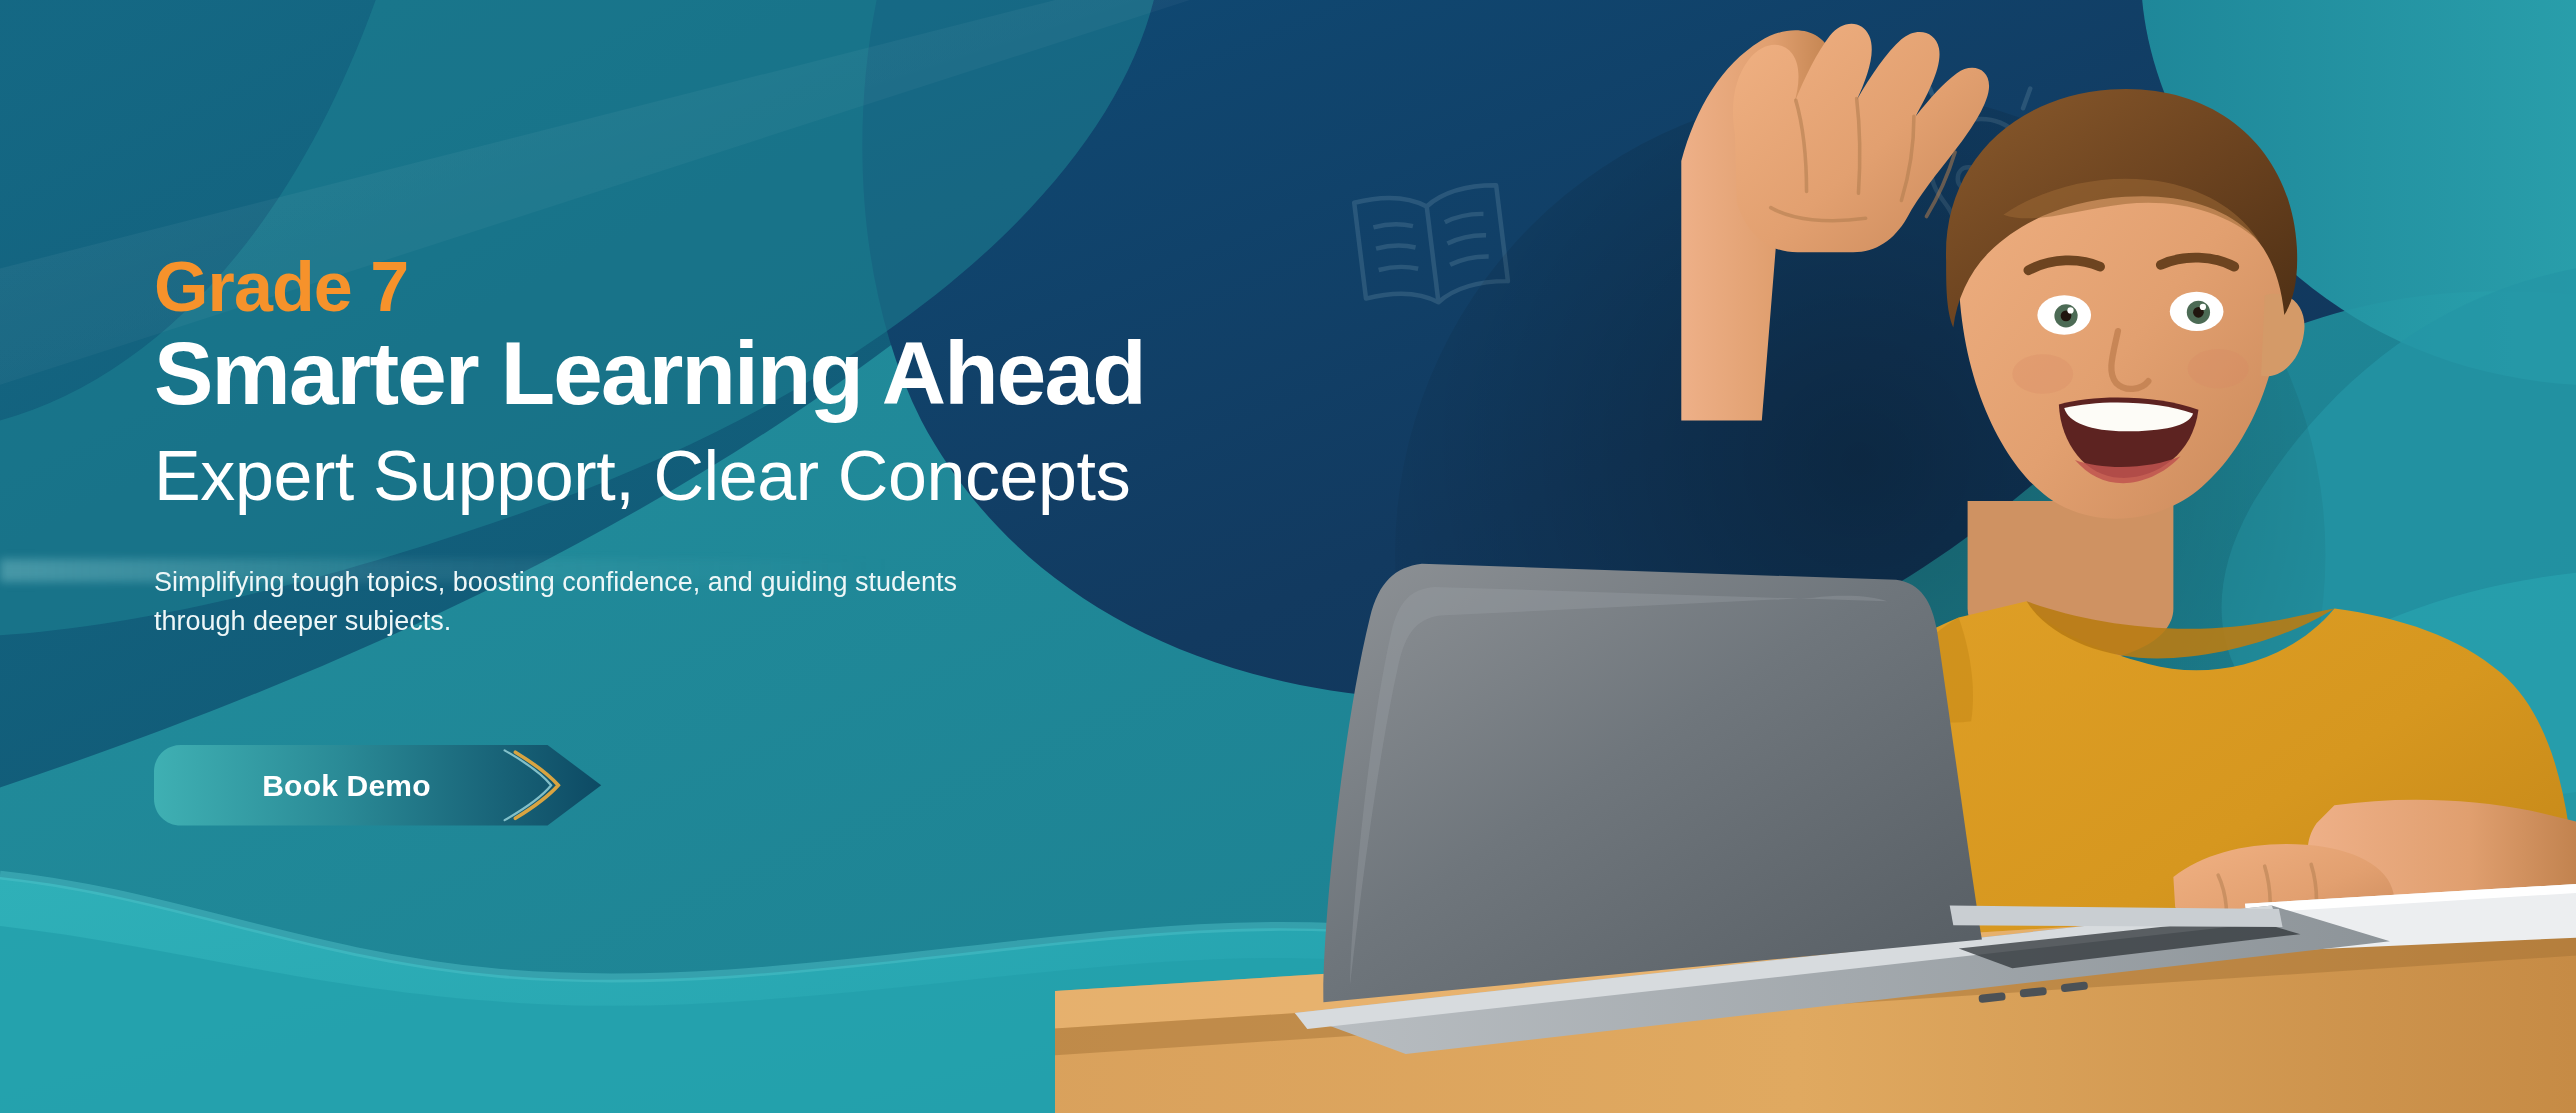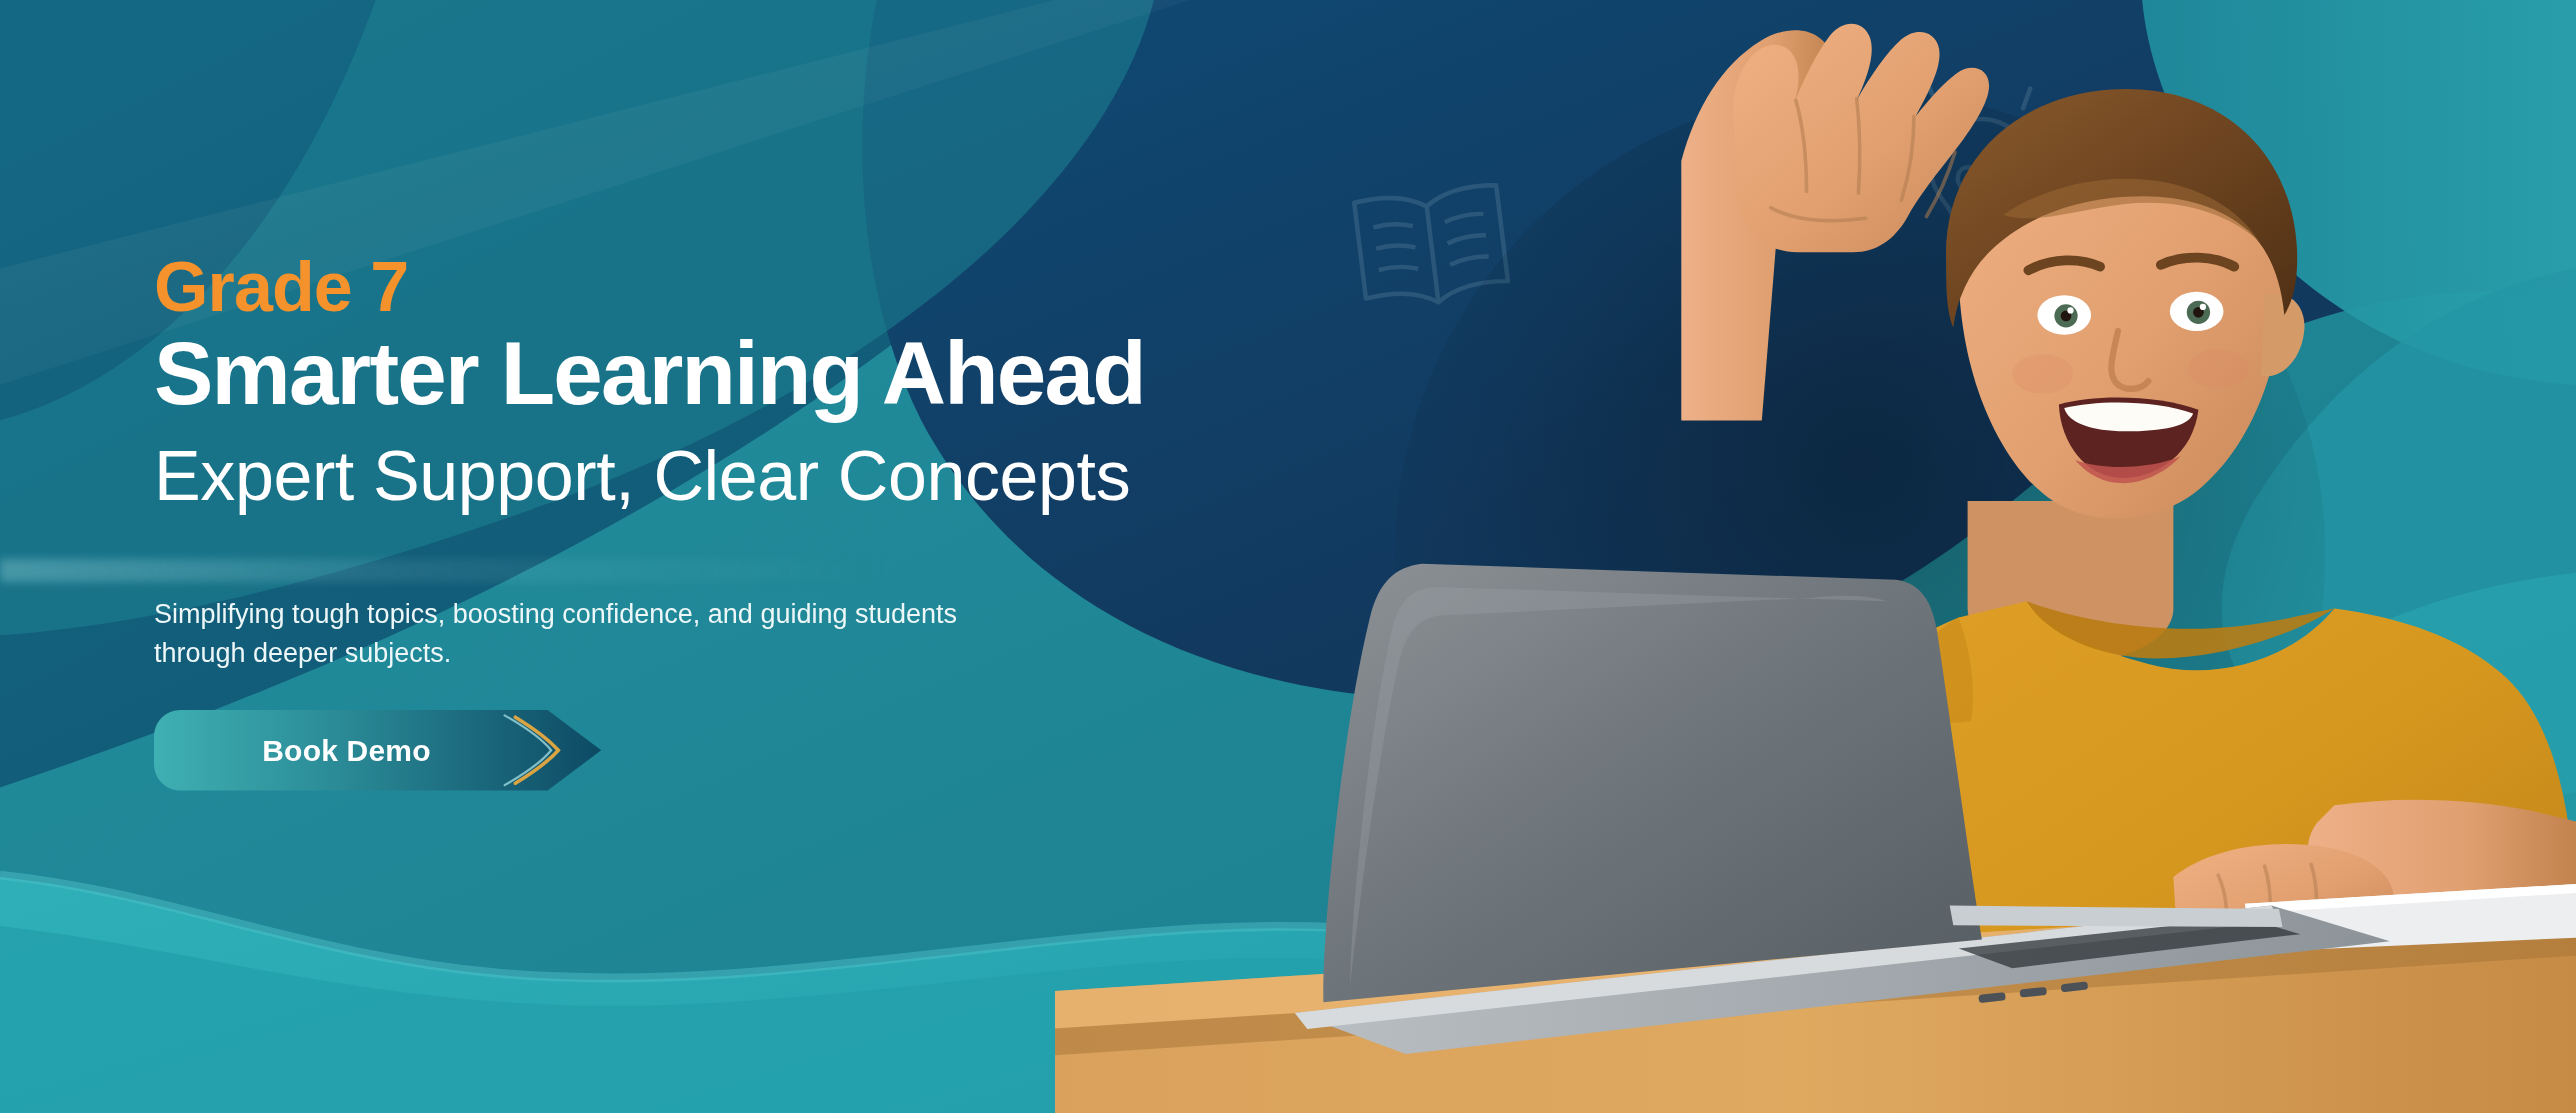--- a/index.html
+++ b/index.html
@@ -47,27 +47,27 @@
     font-size:89px; font-weight:bold; line-height:1.04;
     color:#ffffff; letter-spacing:-1.8px;
     margin-top:5.4px;
   }
   .subhead {
     font-size:70px; font-weight:400; line-height:1.1;
     color:#ffffff; letter-spacing:-0.4px;
     margin-top:18px;
   }
   .body-copy {
-    margin-top:80px;
+    margin-top:48px;
     font-size:27px; line-height:1.45; color:#eef7f8;
     max-width:805px;
   }
 
   
-  .cta-wrap { position:absolute; left:154px; top:710px; width:483px; height:81px;padding-left:28px; }
+  .cta-wrap { position:absolute; left:154px; top:745px; width:483px; height:81px;padding-left:28px; }
   .cta-svg  { position:absolute; inset:0; }
   .cta-label {
     position:absolute; left:0; top:0; width:385px; height:81px;
     display:flex; align-items:center; justify-content:center;
     color:#ffffff; font-size:30px; font-weight:bold; letter-spacing:0.2px;
     cursor:pointer;
   }
 
   
   .photo { position:absolute; left:1055px; top:0; width:1521px; height:1114px; }

